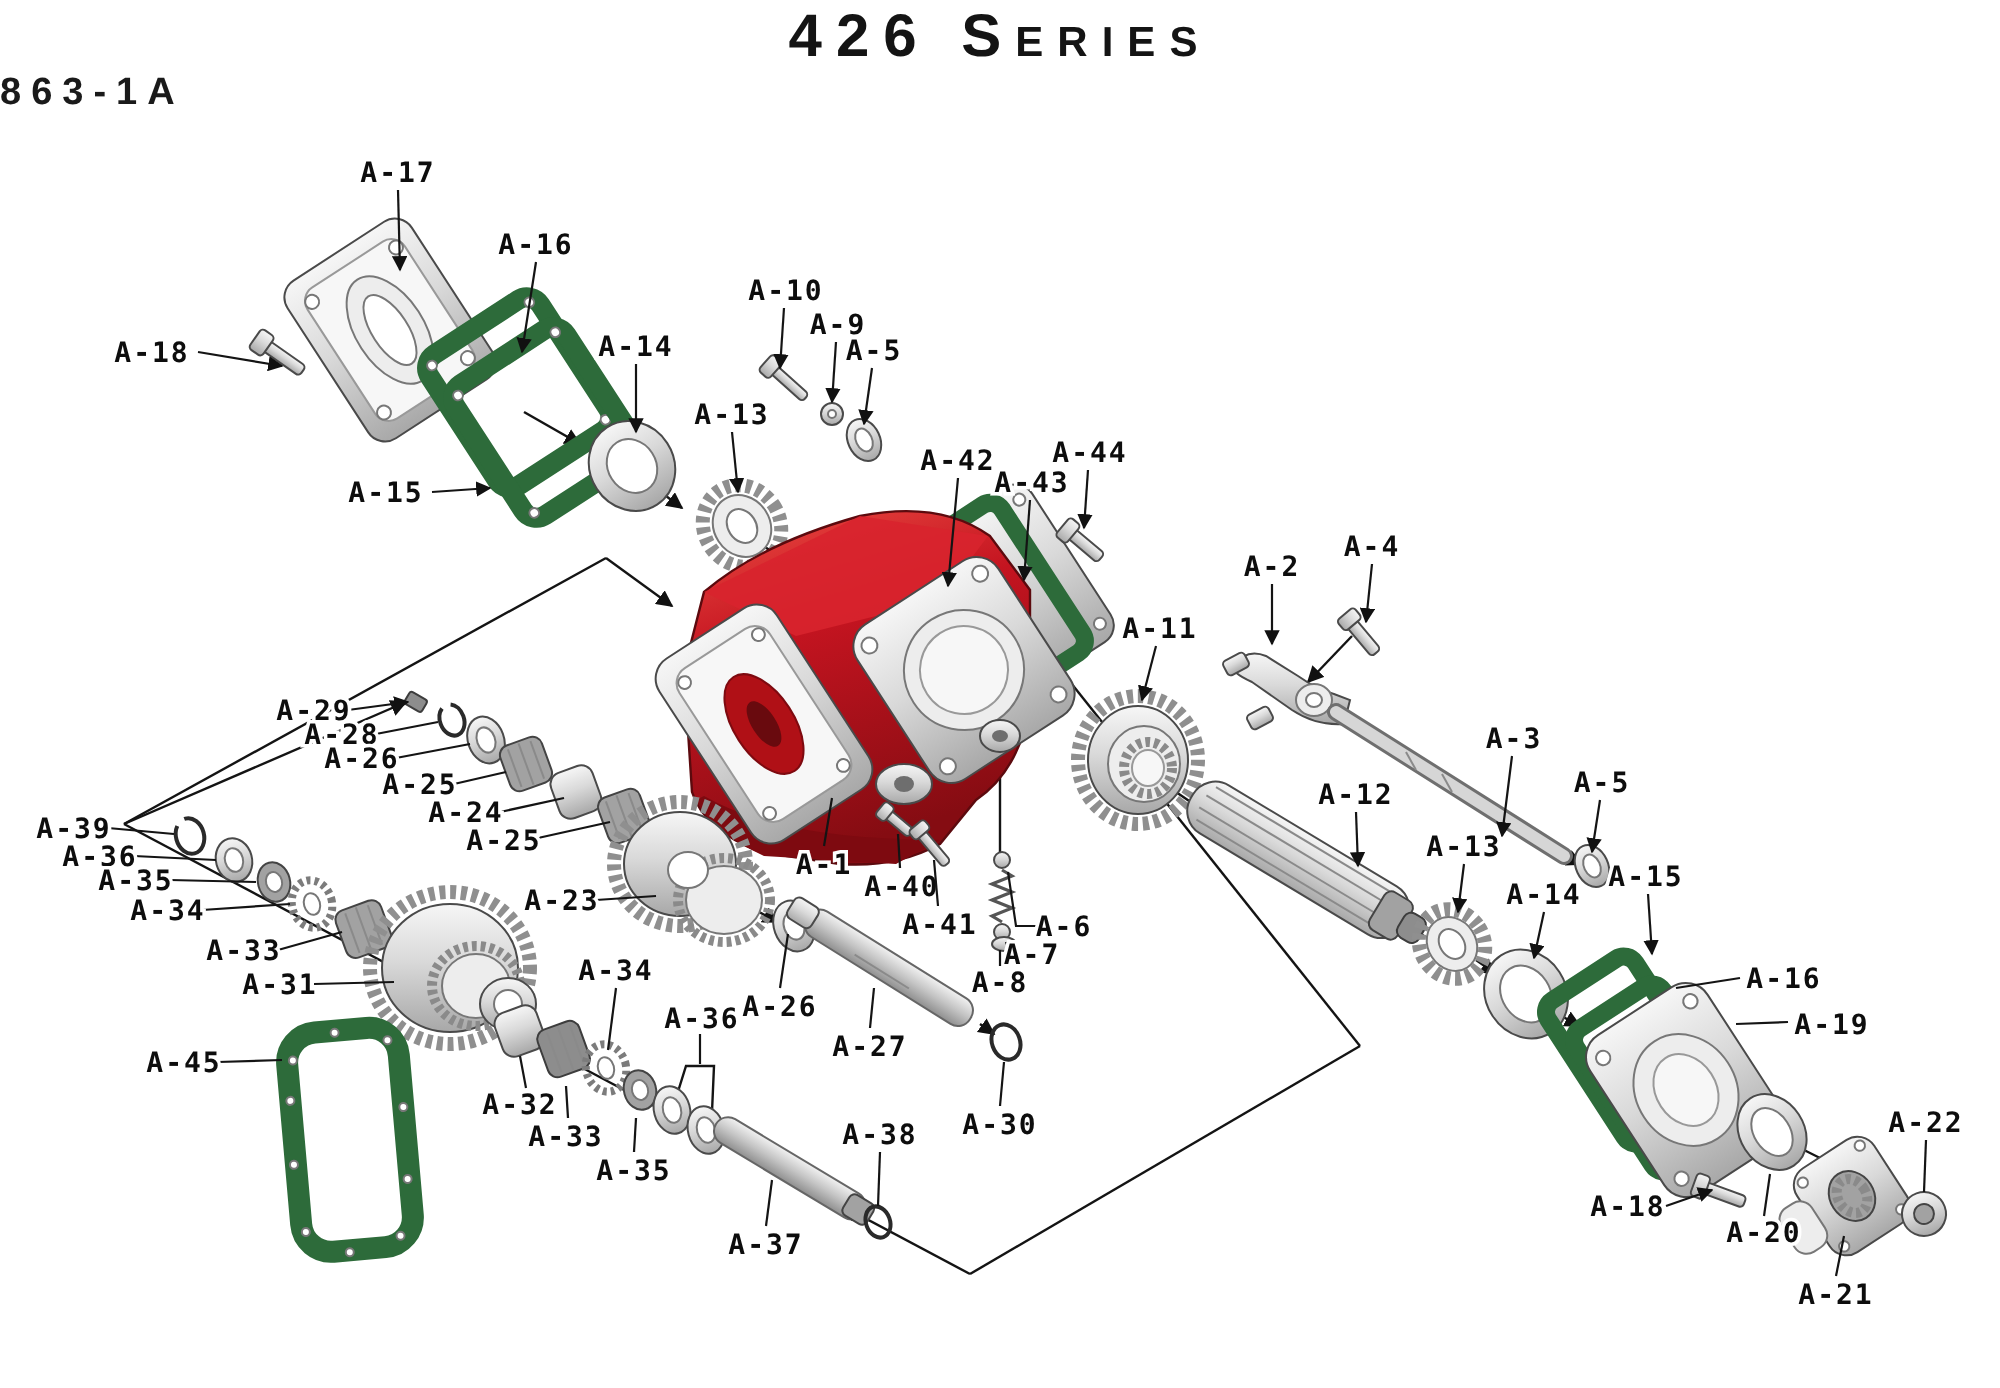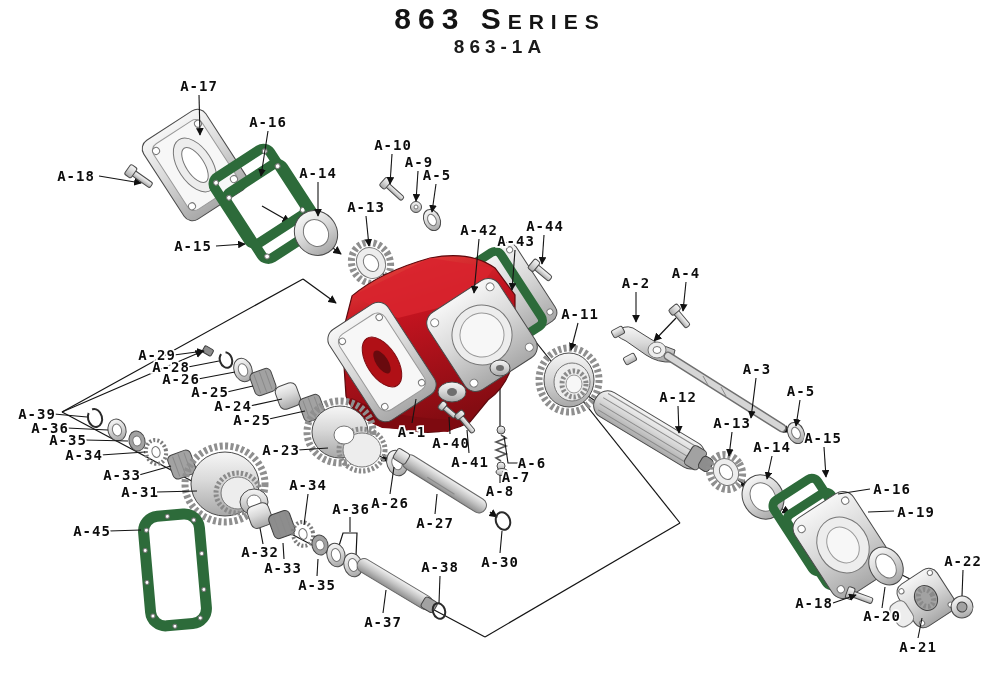--- a/index.html
+++ b/index.html
@@ -1,20 +1,20 @@
 <!DOCTYPE html>
 <html><head>
 <meta charset="utf-8">
 <style>
   html,body{margin:0;padding:0;background:#ffffff;}
   .stage{position:relative;width:1000px;height:694px;background:#fff;overflow:hidden;
          font-family:"Liberation Sans",sans-serif;}
   .title{position:absolute;top:2px;left:0;width:100%;text-align:center;
          font-variant:small-caps;font-weight:bold;font-size:30px;letter-spacing:7px;color:#141414;}
-  .subtitle{position:absolute;top:36px;left:0;width:100%;text-align:center;
+  .subtitle{position:absolute;top:36px;left:0;width:100%;text-align:left;
          font-weight:bold;font-size:19px;letter-spacing:5px;color:#1a1a1a;}
   svg{position:absolute;left:0;top:0;}
   .cline{fill:none;stroke:#141414;stroke-width:1.2;}
   .leader{fill:none;stroke:#141414;stroke-width:1.1;}
   .plabel{font-family:"DejaVu Sans Mono",monospace;font-size:14px;font-weight:bold;
           letter-spacing:1px;fill:#0d0d0d;stroke:#ffffff;stroke-width:3.5px;
           paint-order:stroke;text-anchor:middle;}
   .metal{fill:url(#gm);stroke:#4a4a4a;stroke-width:1;}
   .metal2{fill:#ededed;stroke:#777;stroke-width:1;}
   .face{fill:#f7f7f7;stroke:#999;stroke-width:1;}
@@ -28,21 +28,21 @@
   .white{fill:#fff;stroke:#777;stroke-width:1;}
   .ring{fill:none;stroke:#2a2a2a;stroke-width:2;}
   .lockw{fill:none;stroke:#7c7c7c;stroke-width:4;stroke-dasharray:2 2;}
   .shaftln{stroke:#8a8a8a;stroke-width:1;}
   .redbody{fill:url(#gr);stroke:#5c0a0e;stroke-width:1.2;}
 </style>
 </head>
 <body>
 
 <div class="stage">
-  <div class="title">863 Series</div>
+  <div class="title">426 Series</div>
   <div class="subtitle">863-1A</div>
 
   <svg id="diagram-svg" width="1000" height="694" viewBox="0 0 1000 694">
     <defs>
       <linearGradient id="gm" x1="0" y1="0" x2="0" y2="1">
         <stop offset="0" stop-color="#f6f6f6"></stop>
           <stop offset="0.45" stop-color="#d9d9d9"></stop>
           <stop offset="1" stop-color="#a8a8a8"></stop>
       </linearGradient>
       <linearGradient id="gr" x1="0" y1="0" x2="0.3" y2="1">

